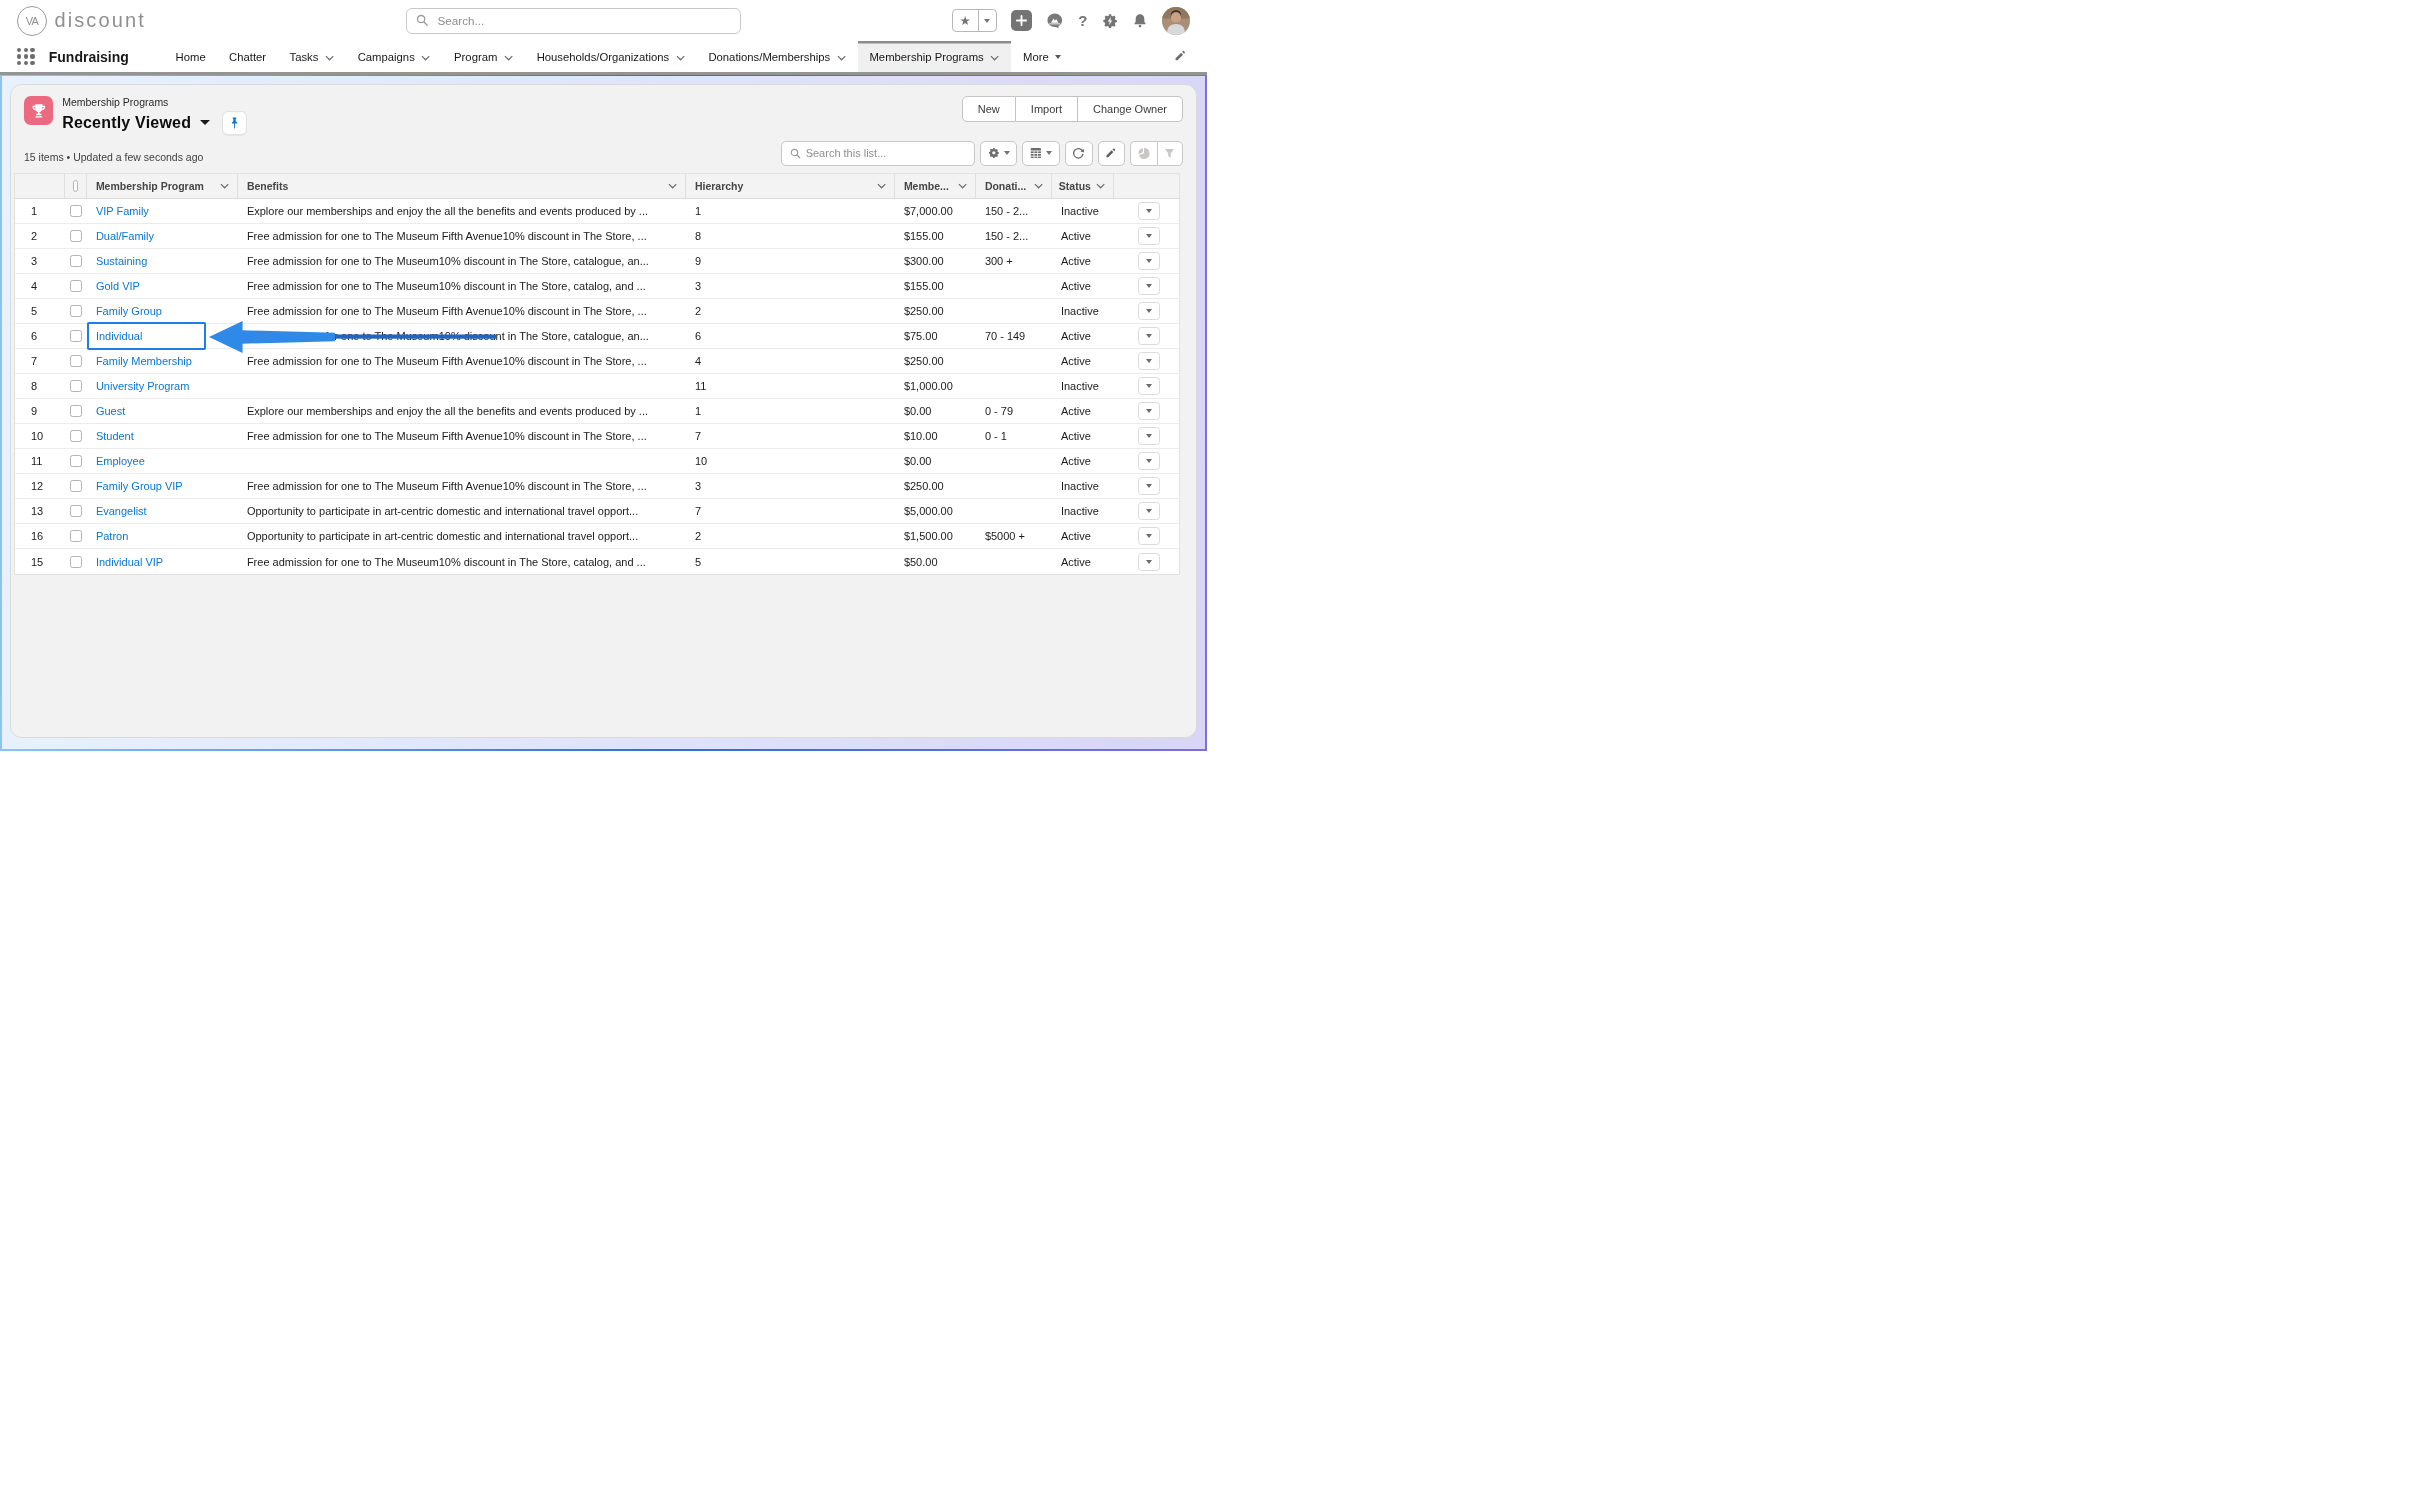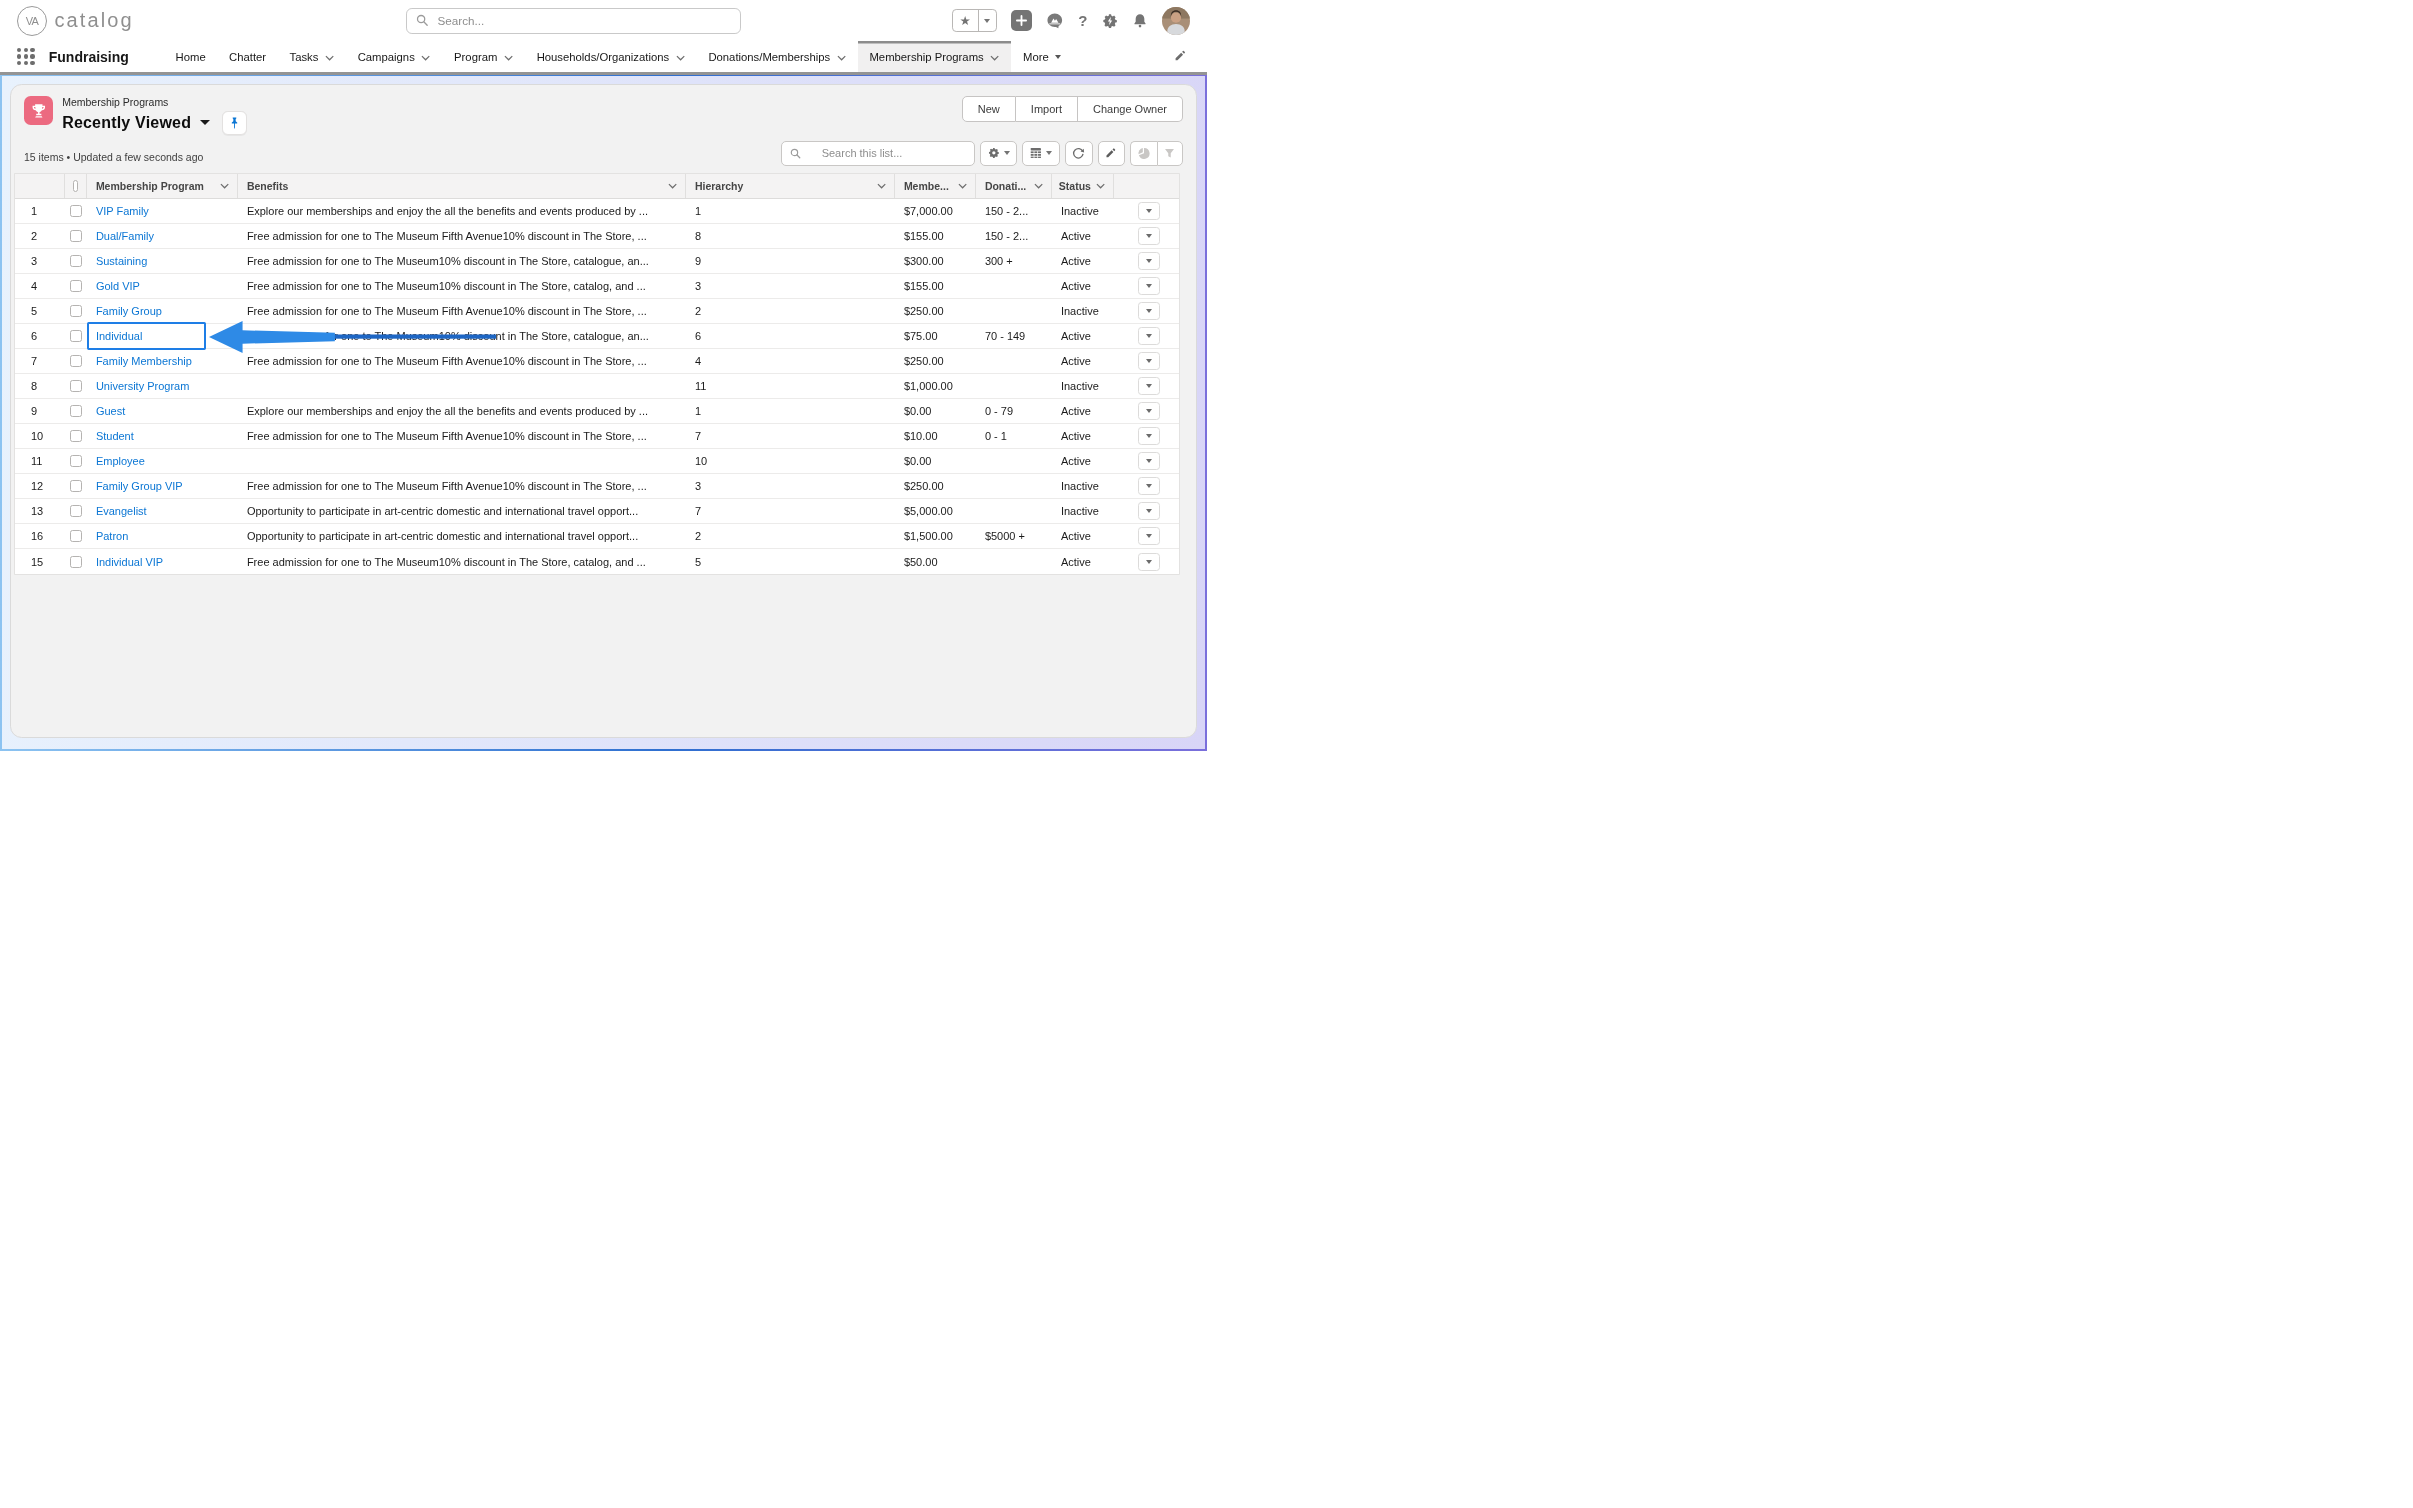--- a/index.html
+++ b/index.html
@@ -81,21 +81,21 @@
     font-size:11px; color:#3b3b3b; display:flex; align-items:center; cursor:pointer;
     font-family:"Liberation Sans", sans-serif;
   }
   .btn + .btn { border-left:none; }
   .btn:first-child { border-radius:5px 0 0 5px; }
   .btn:last-child { border-radius:0 5px 5px 0; }
 
   .panel-row2 { display:flex; justify-content:space-between; align-items:center; padding:5.9px 12.6px 7.5px 12.6px; }
   .meta { font-size:10.5px; color:#3f3f3f; align-self:flex-end; padding-bottom:2.5px; }
   .list-controls { display:flex; align-items:center; gap:5px; }
-  .list-search { width:194px; height:25px; border:0.8px solid #c9c7c5; border-radius:5px; background:#fff; display:flex; align-items:center; gap:19px; padding:0 7.5px; }
+  .list-search { width:194px; height:25px; border:0.8px solid #c9c7c5; border-radius:5px; background:#fff; display:flex; align-items:center; gap:3px; padding:0 7.5px; }
   .icon-btn { height:25px; min-width:26px; padding:0 6.7px; border:0.8px solid #c9c7c5; border-radius:5px; background:#fff; display:flex; align-items:center; justify-content:center; gap:4.2px; cursor:pointer; }
   .icon-pair { display:flex; }
   .icon-pair .icon-btn { border-radius:0; }
   .icon-pair .icon-btn:first-child { border-radius:5px 0 0 5px; border-right:none; }
   .icon-pair .icon-btn:last-child { border-radius:0 5px 5px 0; }
 
   
   .table-wrap { margin:0 16px 0 2.5px; background:#fff; border:0.8px solid #e3e2e1; border-radius:0.8px; position:relative; }
   .t-head { display:flex; height:25px; background:#f4f3f3; border-bottom:0.8px solid #dddcdb; }
   .th {
@@ -121,21 +121,21 @@
   .ann-arrow { position:absolute; left:194px; top:-3.4px; z-index:5; pointer-events:none; line-height:0; }
 </style>
 </head>
 <body>
 
 <div class="page">
 
   <header class="topbar">
     <div class="brand">
       <span class="brand-circle">VA</span>
-      <span class="brand-text">catalog</span>
+      <span class="brand-text">discount</span>
     </div>
     <div class="global-search">
       <span style="display:flex;">
         <svg width="12.6" height="12.6" viewBox="0 0 16 16">
             <circle cx="6.5" cy="6.5" r="4.6" fill="none" stroke="#9b9b9b" stroke-width="1.6"></circle>
             <line x1="10.2" y1="10.2" x2="14.2" y2="14.2" stroke="#9b9b9b" stroke-width="1.7" stroke-linecap="round"></line>
           </svg>
       </span>
       <input placeholder="Search..." style="">
     </div>

